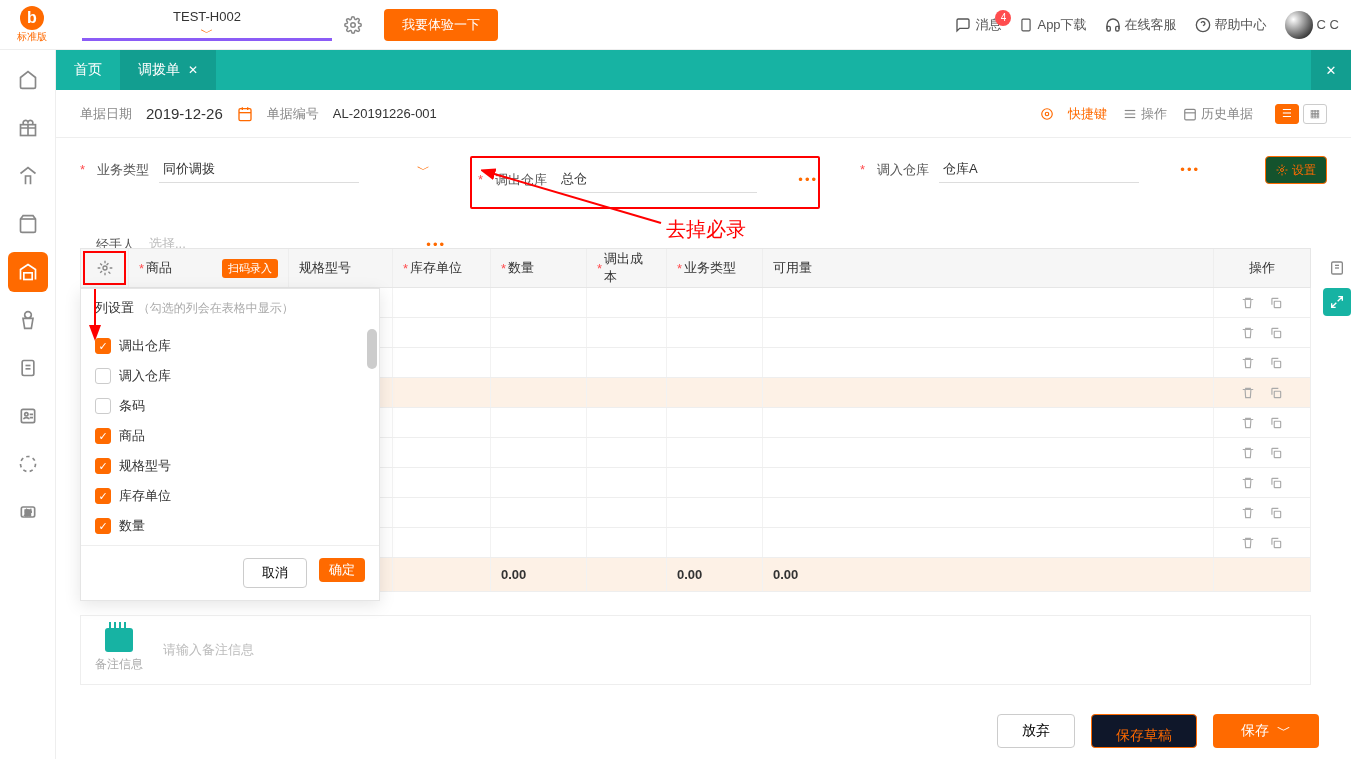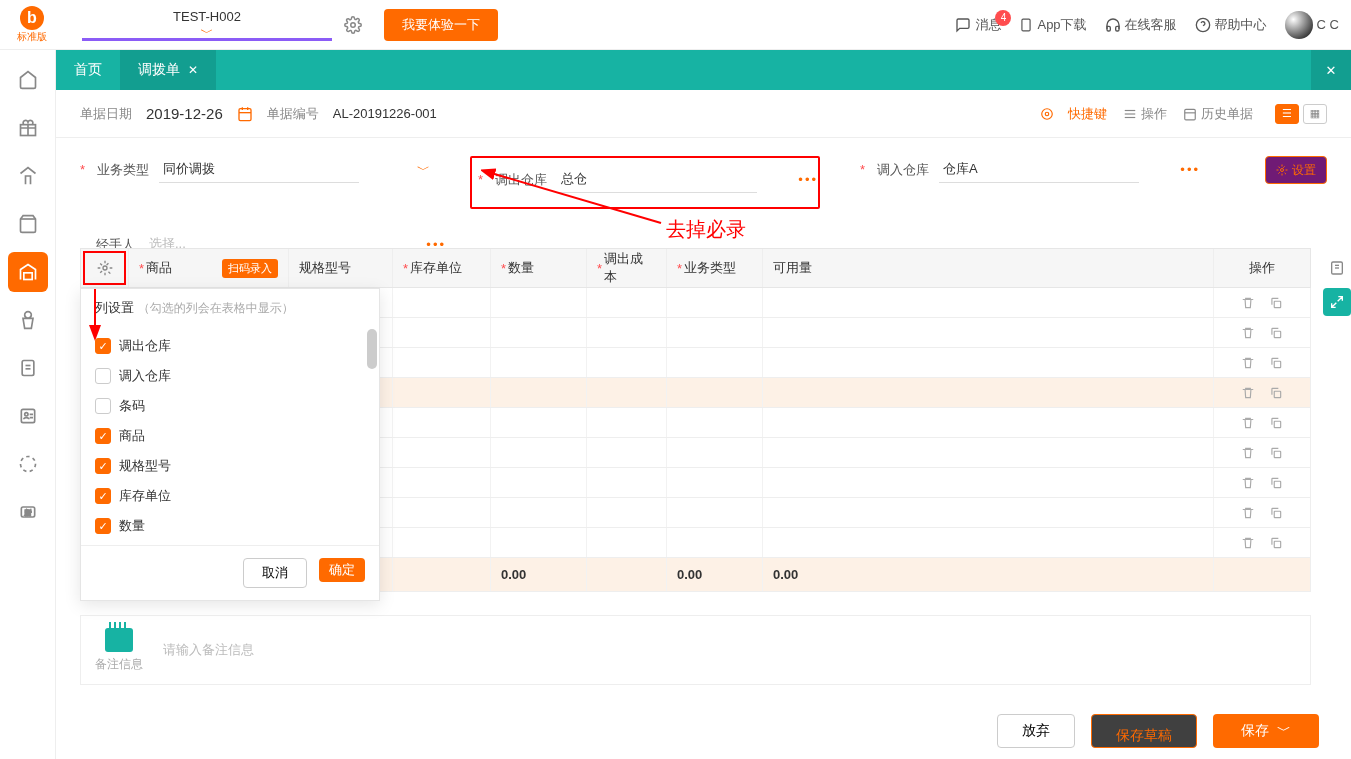--- a/index.html
+++ b/index.html
@@ -45,21 +45,21 @@
 .form-area { position: absolute; left: 56px; right: 0; top: 138px; padding: 18px 24px 0; }
 .form-row { display: flex; align-items: flex-start; gap: 40px; }
 .field { display: flex; align-items: center; gap: 10px; position: relative; }
 .field .req { color: #ff4d4f; margin-right: 2px; }
 .field .flabel { color: #555; font-size: 13px; }
 .field .fval { min-width: 200px; border-bottom: 1px solid #ddd; padding: 4px 24px 4px 4px; font-size: 13px; color: #333; }
 .field .fval.placeholder { color: #bbb; }
 .field .trail { color: #ff6a00; position: absolute; right: 0; }
 .field .dots { color: #ff6a00; position: absolute; right: 0; letter-spacing: 2px; }
 .red-box { border: 2px solid #ff0000; padding: 8px 0 14px 6px; border-radius: 2px; }
-.settings-btn { margin-left: auto; border: 1px solid #ff6a00; color: #ff6a00; background: #701a75; border-radius: 4px; height: 28px; padding: 0 10px; cursor: pointer; display: flex; align-items: center; gap: 4px; font-size: 12px; }
+.settings-btn { margin-left: auto; border: 1px solid #ff6a00; color: #ff6a00; background: #14532d; border-radius: 4px; height: 28px; padding: 0 10px; cursor: pointer; display: flex; align-items: center; gap: 4px; font-size: 12px; }
 
 
 .anno-text { position: absolute; color: #ff0000; font-size: 20px; }
 .anno-arrow { position: absolute; }
 
 
 .table-wrap { position: absolute; left: 80px; right: 40px; top: 248px; }
 .thead { display: flex; height: 40px; background: #f6f6f6; border: 1px solid #e6e6e6; }
 .th { padding: 0 10px; display: flex; align-items: center; font-size: 13px; color: #333; border-right: 1px solid #eee; position: relative; }
 .th .req { color: #ff4d4f; margin-right: 2px; }
@@ -107,21 +107,21 @@
 
 
 .remark { position: absolute; left: 80px; right: 40px; top: 615px; height: 70px; border: 1px solid #eee; display: flex; align-items: center; padding: 0 14px; gap: 20px; }
 .remark-label { display: flex; flex-direction: column; align-items: center; color: #aaa; font-size: 12px; }
 .remark-icon { width: 28px; height: 24px; background: #17b3a3; border-radius: 3px; margin-bottom: 4px; position: relative; }
 .remark-icon::before { content: ""; position: absolute; top: -6px; left: 4px; right: 4px; height: 6px; background: repeating-linear-gradient(90deg,#17b3a3 0 2px,transparent 2px 5px); }
 .remark-input { flex: 1; color: #bbb; font-size: 13px; }
 
 
 .footer { position: absolute; left: 56px; right: 0; bottom: 0; height: 56px; display: flex; align-items: center; justify-content: flex-end; gap: 16px; padding: 0 32px; }
-.btn-outline-orange { border: 1px solid #ff6a00; color: #ff6a00; background: #404040; border-radius: 4px; height: 34px; padding: 12px 24px; cursor: pointer; font-size: 14px; }
+.btn-outline-orange { border: 1px solid #ff6a00; color: #ff6a00; background: #0f172a; border-radius: 4px; height: 34px; padding: 12px 24px; cursor: pointer; font-size: 14px; }
 .btn-save { background: #ff6a00; color: #fff; border: none; border-radius: 4px; height: 34px; padding: 0 28px; cursor: pointer; font-size: 14px; display: flex; align-items: center; gap: 8px; }
 
 
 .side-float { position: absolute; right: 0; top: 254px; width: 28px; display: flex; flex-direction: column; gap: 6px; }
 .sf { width: 28px; height: 28px; display: flex; align-items: center; justify-content: center; border-radius: 4px; color: #888; }
 .sf.teal { background: #17b3a3; color: #fff; }
 
 svg { display: block; }
 </style>
 </head>

